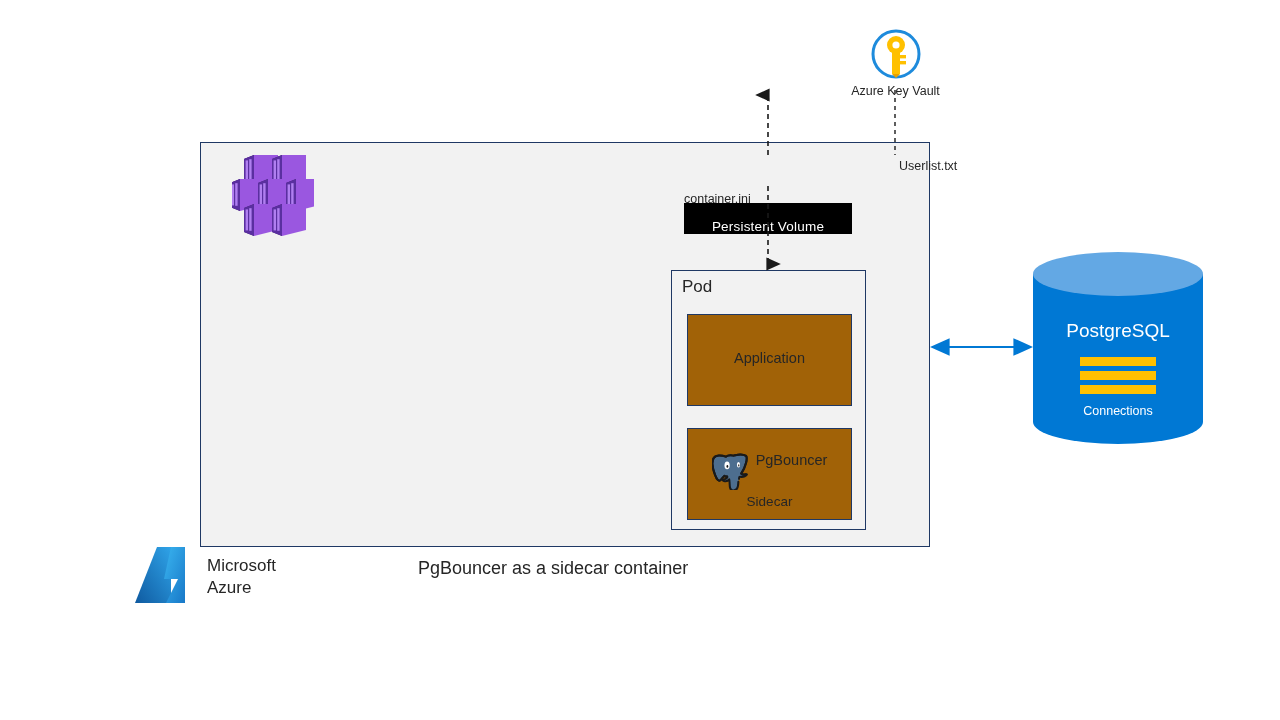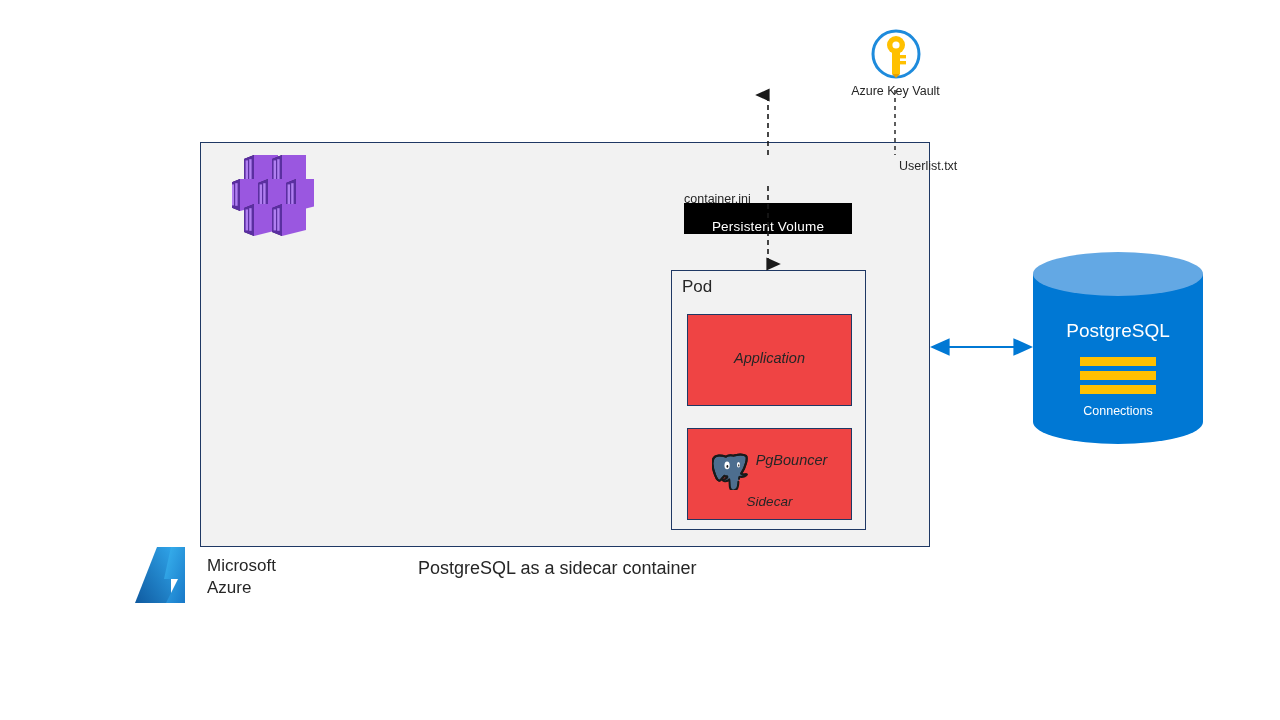--- a/index.html
+++ b/index.html
@@ -69,24 +69,23 @@
     box-sizing: border-box;
   }
   #pod-title {
     position: absolute;
     left: 10px; top: 6px;
     font-size: 17px;
     color: #262626;
   }
   .pod-inner-box {
     position: absolute;
-    background: #ef4444;
+    background: #a16207;
     border: 1.2px solid #1f3864;
     box-sizing: border-box;
-    font-style: italic;
   }
   #application-box { left: 15px; top: 43px;  width: 165px; height: 92px; }
   #pgbouncer-box   { left: 15px; top: 157px; width: 165px; height: 92px; }
 
   #application-label {
     position: absolute;
     left: 0; right: 0; top: 35px;
     text-align: center;
     font-size: 14.5px;
     color: #262626;
@@ -300,15 +299,15 @@
           </linearGradient>
         </defs>
         <polygon points="24,2 38,2 38,58 24,58 2,58" fill="url(#azA)"></polygon>
         <polygon points="38,2 52,2 52,58 33,58 45,34 31,34" fill="url(#azB)"></polygon>
       </svg>
     </span>
     <span id="azure-brand-text">Microsoft
 Azure</span>
   </div>
 
-  <div id="diagram-caption" class="abs">PostgreSQL as a sidecar container</div>
+  <div id="diagram-caption" class="abs">PgBouncer as a sidecar container</div>
 
 </div>
 
 </body></html>

